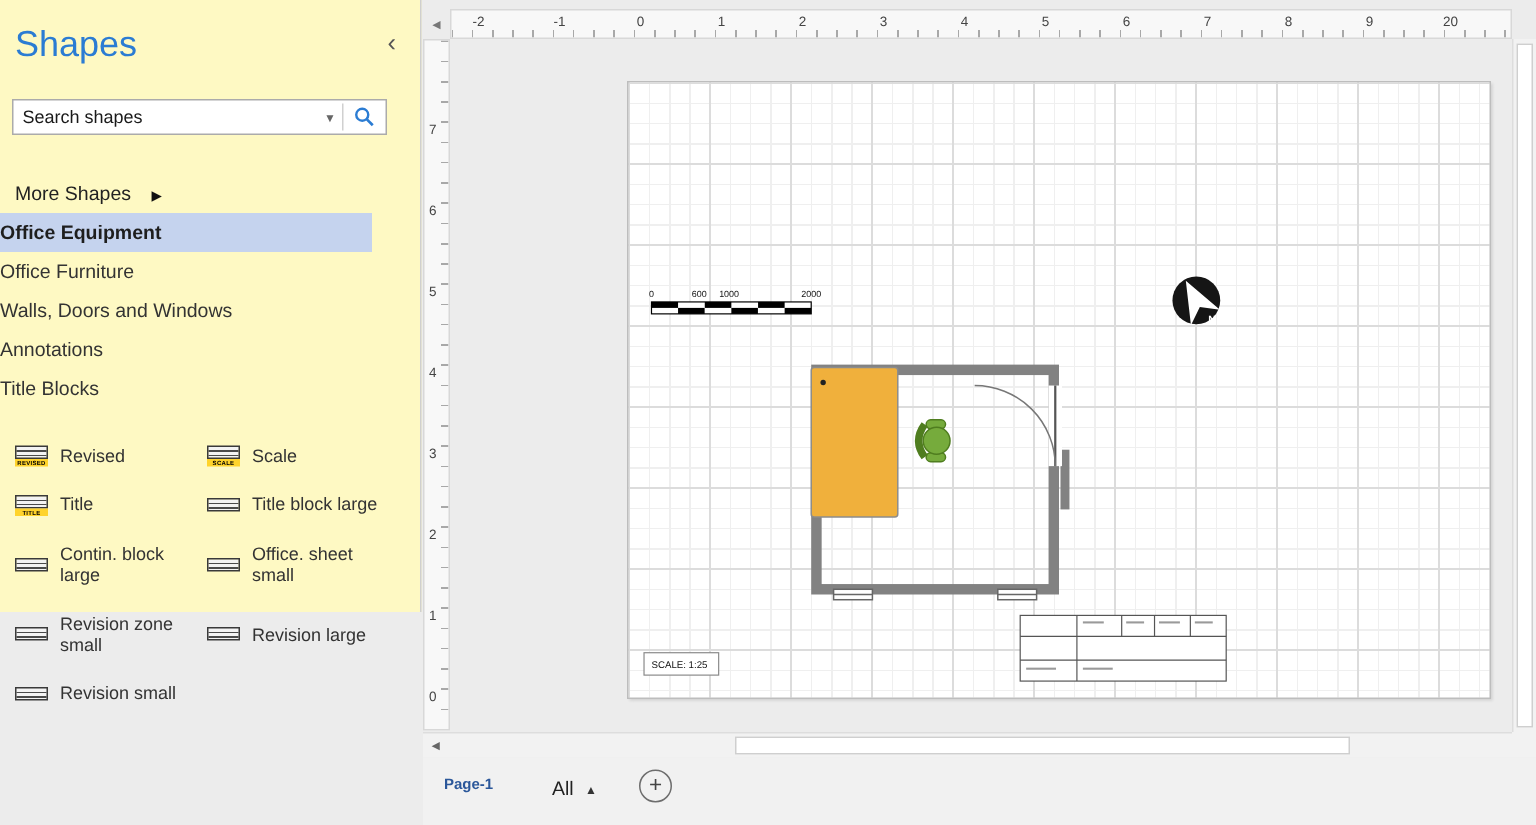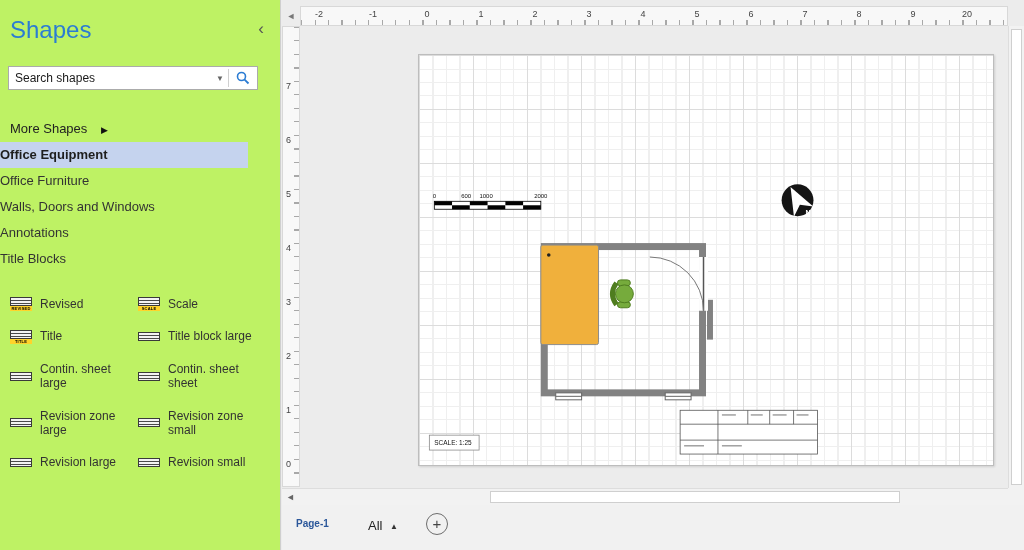--- a/index.html
+++ b/index.html
@@ -7,22 +7,22 @@
   body {
     position: relative;
     font-family: "Liberation Sans", sans-serif;
     background: #ececec;
     overflow: hidden;
     color: #333;
   }
 
   
   .sidebar {
-    position: absolute; left:0; top:0; width:281px; height:550px;
-    background:#bef264; border-right:1px solid #cfcfcf;
+    position: absolute; left:0; top:0; width:281px; height:408px;
+    background:#fef9c3; border-right:1px solid #cfcfcf;
   }
   .sidebar-title {
     position:absolute; left:10px; top:16px;
     font-size:24px; color:var(--accent); font-weight:400;
   }
   .collapse-btn {
     position:absolute; right:16px; top:20px; font-size:17px; color:#555;
     cursor:pointer; line-height:1;
   }
   .search-row {
@@ -207,33 +207,27 @@
       <div class="shape-item">
         <span class="shape-icon">
           <span class="box"></span>
         </span>
         <span class="shape-label">Title block large</span>
       </div>
       <div class="shape-item">
         <span class="shape-icon">
           <span class="box"></span>
         </span>
-        <span class="shape-label">Contin. sheet large</span>
-      </div>
-      <div class="shape-item">
-        <span class="shape-icon">
-          <span class="box"></span>
-        </span>
-        <span class="shape-label">Contin. sheet sheet</span>
-      </div>
-      <div class="shape-item">
-        <span class="shape-icon">
-          <span class="box"></span>
-        </span>
-        <span class="shape-label">Revision zone large</span>
+        <span class="shape-label">Contin. block large</span>
+      </div>
+      <div class="shape-item">
+        <span class="shape-icon">
+          <span class="box"></span>
+        </span>
+        <span class="shape-label">Office. sheet small</span>
       </div>
       <div class="shape-item">
         <span class="shape-icon">
           <span class="box"></span>
         </span>
         <span class="shape-label">Revision zone small</span>
       </div>
       <div class="shape-item">
         <span class="shape-icon">
           <span class="box"></span>

